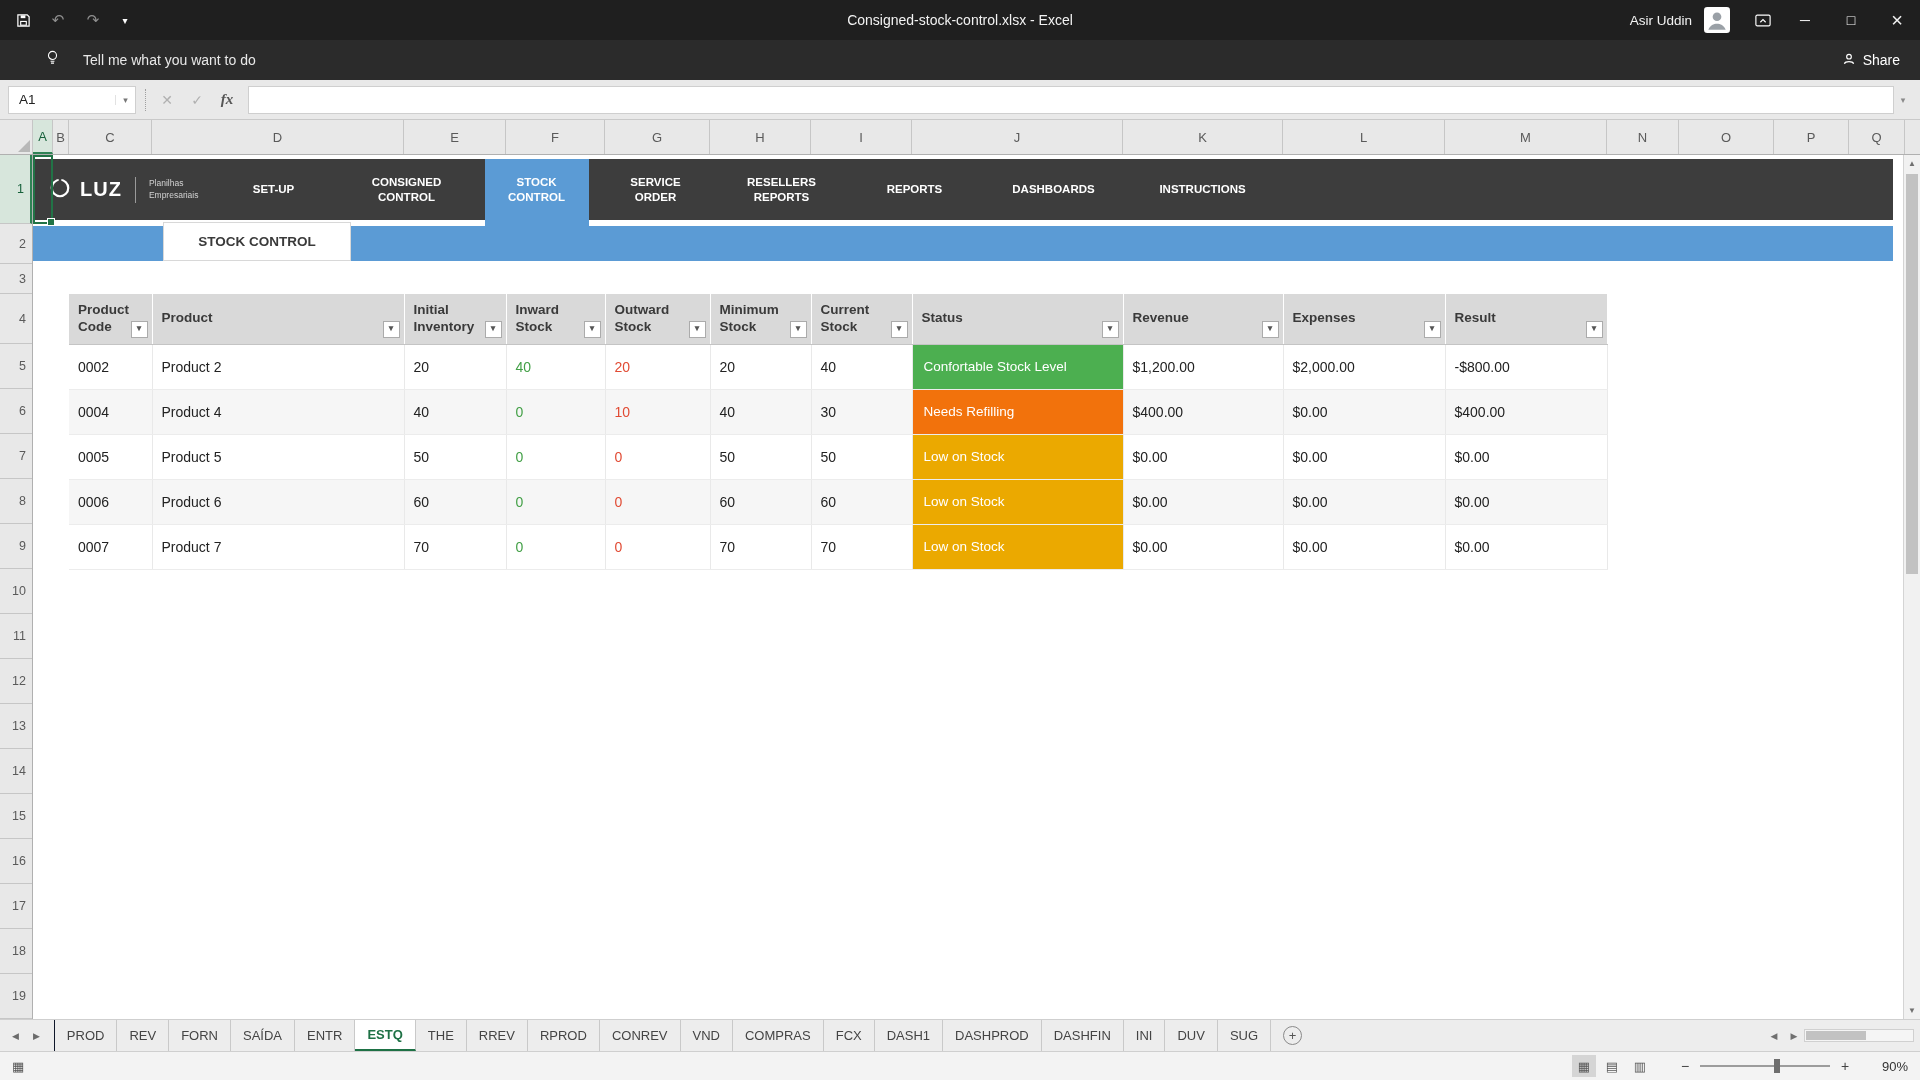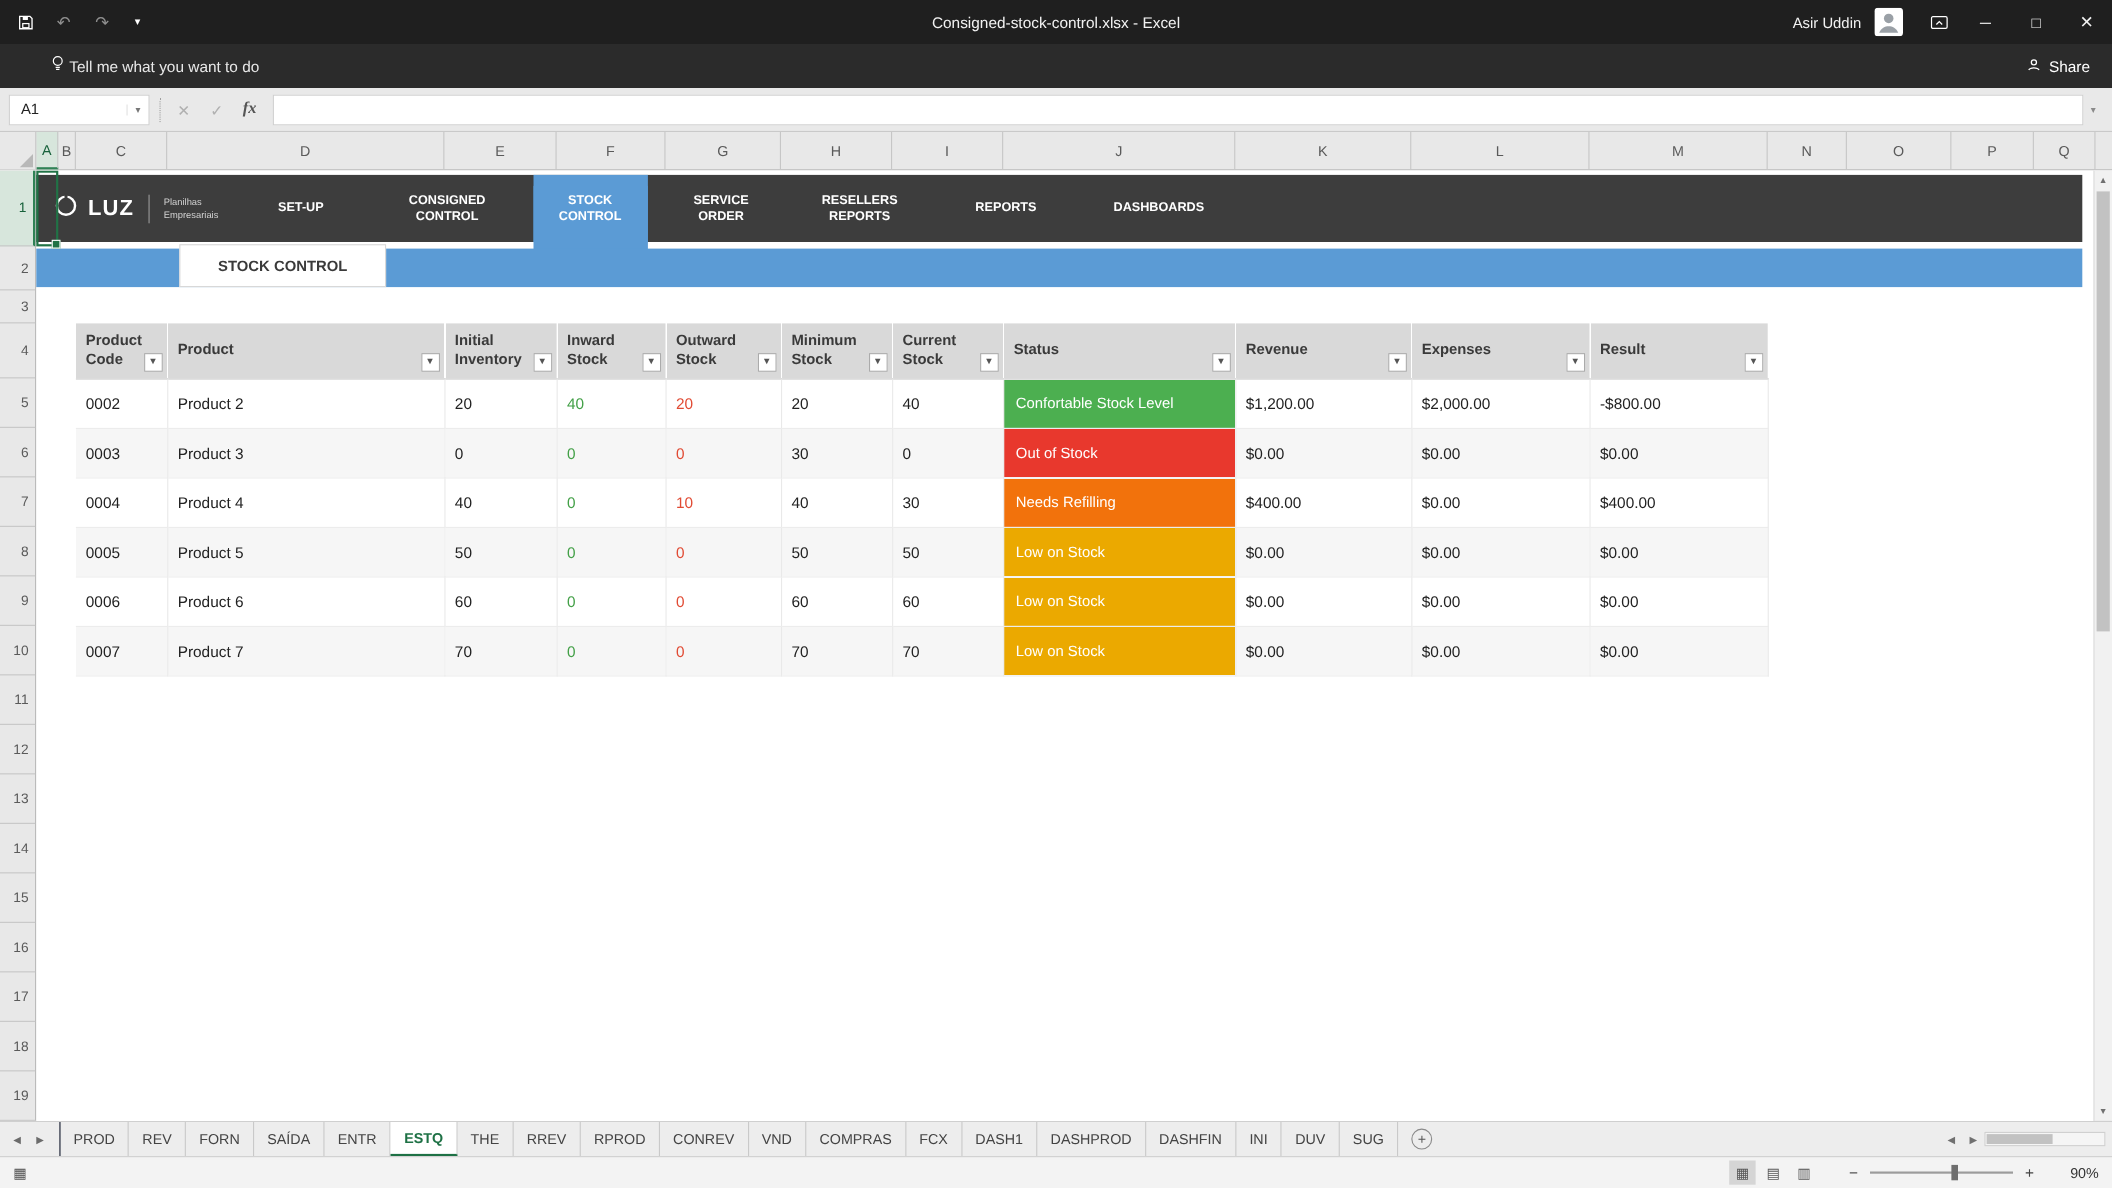--- a/index.html
+++ b/index.html
@@ -18,21 +18,21 @@
   .tb-user { font-size:13.5px; color:#f2f2f2; margin-right:12px; }
   .tb-avatar { width:26px; height:26px; margin-right:14px; display:flex; }
   .tb-ribbonopt { width:38px; height:100%; display:flex; align-items:center; justify-content:center; }
   .winbtn { width:46px; height:100%; display:flex; align-items:center; justify-content:center; font-size:14px; color:#f2f2f2; }
   .winbtn.close { font-size:20px; }
 
   
   .menubar { height:40px; background:#2b2b2b; display:flex; align-items:center; color:#ececec; flex:0 0 auto; }
   .menu-items { display:flex; align-items:center; height:100%; padding-left:12px; }
   .menu-item { padding:0 14px; height:100%; display:flex; align-items:center; font-size:14.5px; white-space:nowrap; }
-  .tellme { display:flex; align-items:center; gap:4px; margin-left:46px; font-size:14px; color:#e8e8e8; white-space:nowrap; }
+  .tellme { display:flex; align-items:center; gap:24px; margin-left:46px; font-size:14px; color:#e8e8e8; white-space:nowrap; }
   .mb-spacer { flex:1; }
   .share-btn { display:flex; align-items:center; gap:7px; padding-right:20px; font-size:14px; color:#fff; }
 
   
   .formulabar { height:40px; background:#e9e9e9; border-bottom:1px solid #c9c9c9; display:flex; align-items:center; padding:0 8px; flex:0 0 auto; }
   .namebox { width:128px; height:28px; background:#fff; border:1px solid #cfcfcf; display:flex; align-items:center; font-size:13.5px; color:#222; }
   .namebox .nb-val { flex:1; padding-left:10px; }
   .namebox .nb-arrow { width:20px; text-align:center; color:#777; font-size:9px; border-left:1px solid #e2e2e2; }
   .fdiv { width:6px; height:22px; border-right:1px dotted #9f9f9f; margin:0 6px 0 4px; }
   .fbtn { width:30px; height:28px; display:flex; align-items:center; justify-content:center; font-size:14px; color:#b0b0b0; }
@@ -343,20 +343,23 @@
             </div>
             <div class="nav-item" style="width: 118px;">
               <span>RESELLERS REPORTS</span>
             </div>
             <div class="nav-item" style="width: 120px;">
               <span>REPORTS</span>
             </div>
             <div class="nav-item" style="width: 130px; align-items: center;">
               <span>DASHBOARDS</span>
             </div>
+            <div class="nav-item" style="width: 140px;">
+              <span>INSTRUCTIONS</span>
+            </div>
         </div>
       </div>
 
       <div class="bluebar"></div>
       <div class="section-tab">STOCK CONTROL</div>
 
       <div class="selection"></div>
 
       <table class="data-table">
         <colgroup>
@@ -428,33 +431,20 @@
               <td class="col-inward">40</td>
               <td class="col-outward">20</td>
               <td>20</td>
               <td>40</td>
               <td class="status-cell" style="background: rgb(76, 175, 80);">Confortable Stock Level</td>
               <td>$1,200.00</td>
               <td>$2,000.00</td>
               <td>-$800.00</td>
             </tr>
             <tr>
-              <td>0003</td>
-              <td>Product 3</td>
-              <td>0</td>
-              <td class="col-inward">0</td>
-              <td class="col-outward">0</td>
-              <td>30</td>
-              <td>0</td>
-              <td class="status-cell" style="background: rgb(232, 56, 45);">Out of Stock</td>
-              <td>$0.00</td>
-              <td>$0.00</td>
-              <td>$0.00</td>
-            </tr>
-            <tr>
               <td>0004</td>
               <td>Product 4</td>
               <td>40</td>
               <td class="col-inward">0</td>
               <td class="col-outward">10</td>
               <td>40</td>
               <td>30</td>
               <td class="status-cell" style="background: rgb(242, 114, 12);">Needs Refilling</td>
               <td>$400.00</td>
               <td>$0.00</td>

